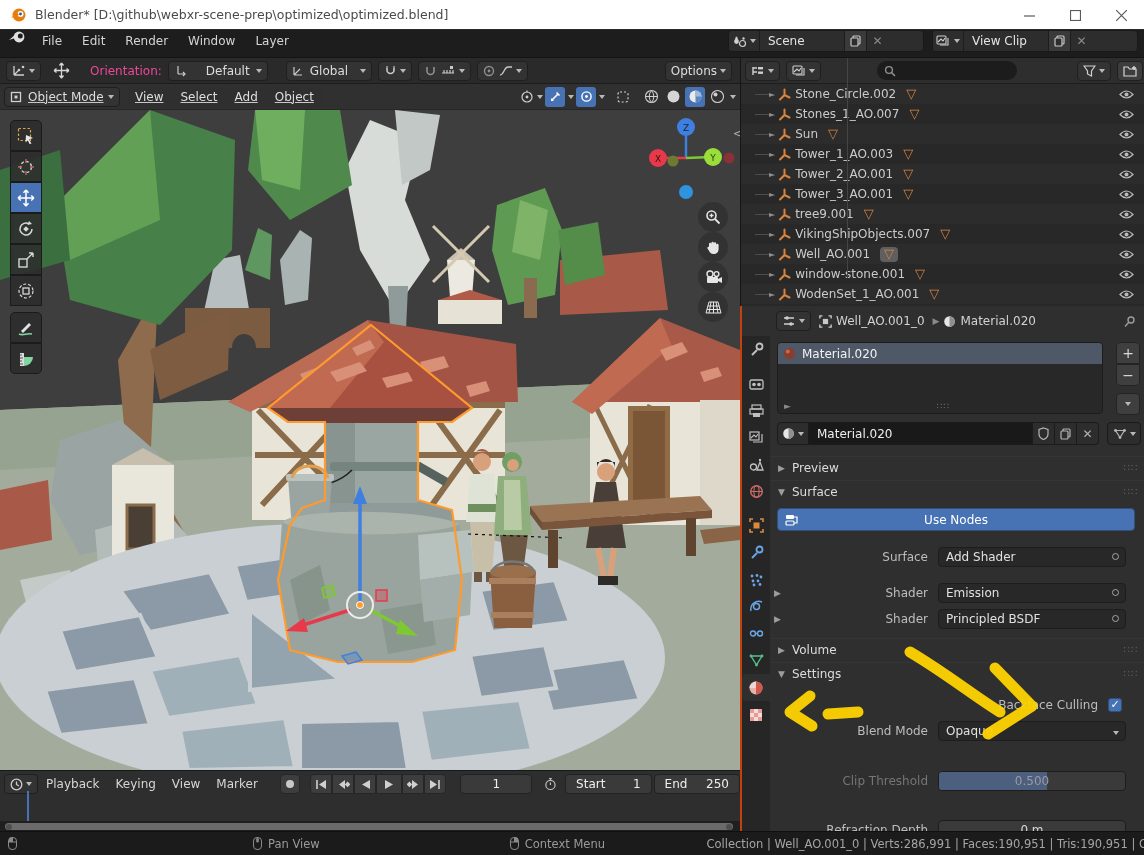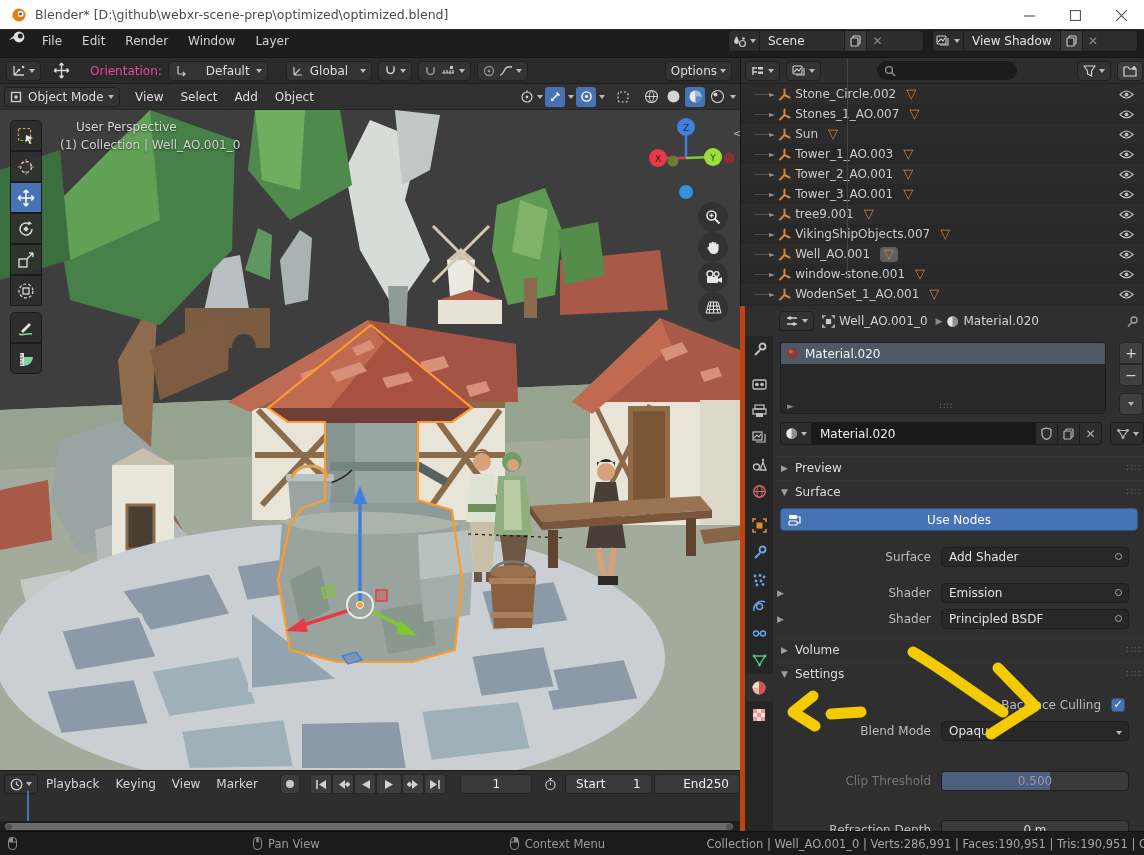--- a/index.html
+++ b/index.html
@@ -32,21 +32,21 @@
 
   
   #toolsettings { position:absolute; left:0; top:58px; width:740px; height:26px; background:#2a2a2a;
     display:flex; align-items:center; border-bottom:1px solid #1c1c1c; }
   .tsbtn { display:flex; align-items:center; background:#333333; border:1px solid #1f1f1f; border-radius:4px; height:20px; padding:0 5px; margin-left:6px; color:#dddddd; }
   .tslabel { color:#ec4899; margin-left:14px; }
   #options-btn { position:absolute; right:8px; }
 
   
   #vpheader { position:absolute; left:0; top:84px; width:740px; height:26px; background:#333333e6;
-    display:flex; align-items:center; z-index:5; border-bottom:1px solid #262626; }
+    display:flex; align-items:center; z-index:5; border-bottom:1px solid #262626;text-decoration:underline; }
   #vpheader .menu { padding:4px 8px; color:#dedede; background:#30303066; border-radius:3px; margin-left:1px; }
   .hdr-right { position:absolute; right:4px; display:flex; align-items:center; }
   .hbtn { display:flex; align-items:center; justify-content:center; height:20px; min-width:20px; border-radius:3px; margin-left:2px; background:transparent; }
   .hbtn.blue { background:#4772b3; }
 
   
   #viewport { position:absolute; left:0; top:110px; width:740px; height:660px; background:#3d3d3d; overflow:hidden; }
   #vp-overlay-text { position:absolute; left:76px; top:10px; color:#d9d9d9; text-shadow:0 1px 2px #00000090; font-size:12px; z-index:4; }
   #vp-overlay-text .l2 { margin-top:4px; margin-left:-16px; color:#d2d2d2; }
   #vptoolbar { position:absolute; left:10px; top:10px; z-index:6; display:flex; flex-direction:column; }
@@ -66,21 +66,21 @@
   .ol-row:nth-child(odd) { background:#2c2c2c; }
   .ol-row .treeline { width:14px; height:1px; background:#4d4d4d; margin-right:0px; }
   .ol-row .bArrow { color:#8f8f8f; font-size:8px; margin-right:3px; }
   .ol-row .oname { color:#cbcbcb; margin-left:4px; }
   .ol-row .dtri { color:#d8853f; font-size:13px; margin-left:10px; line-height:12px; }
   .ol-row .dtri.boxed { background:#5f5f5f; border-radius:4px; padding:1px 4px 2px; }
   .ol-row .eye { margin-left:auto; margin-right:10px; display:flex; }
   #ol-vline { position:absolute; left:106px; top:0; width:1px; height:220px; background:#454545; }
 
   
-  #props { position:absolute; left:740px; top:306px; width:404px; height:525px; background:#2f2f2f; border-left:5px solid #c2410c; overflow:hidden; }
+  #props { position:absolute; left:740px; top:306px; width:404px; height:525px; background:#2f2f2f; border-left:2px solid #c2410c; overflow:hidden; }
   #tabstrip { position:absolute; left:0; top:30px; width:28px; height:495px; background:#262626; display:flex; flex-direction:column; align-items:center; }
   .ptab { width:28px; height:27px; display:flex; align-items:center; justify-content:center; }
   .ptab.gap { margin-top:7px; }
   .ptab.active { background:#2f2f2f; border-radius:4px 0 0 4px; }
   #pcontent { position:absolute; left:28px; top:0; width:376px; height:525px; }
   #breadcrumb { height:30px; display:flex; align-items:center; padding-left:6px; color:#d2d2d2; }
   #breadcrumb .crumbtxt { margin:0 4px; }
   #breadcrumb .sep { color:#8a8a8a; font-size:9px; margin:0 4px; }
   #slotbox { position:absolute; left:7px; top:36px; width:326px; height:72px; background:#282828; border:1px solid #1c1c1c; border-radius:4px; }
   #slotrow { height:21px; background:#4e5866; border-radius:3px 3px 0 0; display:flex; align-items:center; padding-left:5px; color:#f2f2f2; }
@@ -205,21 +205,21 @@
     </div>
     <div class="idwidget" style="width:206px; margin-right:6px;">
       <span class="iconseg">
         <svg width="15" height="13" viewBox="0 0 15 13">
           <rect x="1" y="1" width="9" height="8" rx="1" fill="none" stroke="#cfcfcf" stroke-width="1.1"></rect>
           <path d="M2 7 L5 4 L7 6 L9 3" fill="none" stroke="#cfcfcf" stroke-width="1.1"></path>
           <path d="M12 3 v7 h-8" fill="none" stroke="#cfcfcf" stroke-width="1.1"></path>
         </svg>
         <span class="chev"></span>
       </span>
-      <span class="name">View Shadow</span>
+      <span class="name">View Clip</span>
       <span class="sq">
         <svg width="11" height="12" viewBox="0 0 11 12">
             <rect x="3" y="1" width="7" height="8" rx="1" fill="none" stroke="#c9c9c9" stroke-width="1.2"></rect>
             <rect x="1" y="3" width="7" height="8" rx="1" fill="#2d2d2d" stroke="#c9c9c9" stroke-width="1.2"></rect>
           </svg>
       </span>
       <span class="sq xbtn">✕</span>
     </div>
   </div>
 
@@ -565,24 +565,20 @@
         <circle cx="658" cy="48" r="9" fill="#e8394a"></circle>
           <text x="658" y="52" font-size="9" fill="#3d0d12" text-anchor="middle">X</text>
         <circle cx="713" cy="47" r="9" fill="#9ade3a"></circle>
           <text x="713" y="51" font-size="9" fill="#2c4211" text-anchor="middle">Y</text>
         <circle cx="686" cy="82" r="7" fill="#2f93e0"></circle>
       </g>
 
       <text x="733" y="27" font-size="10" fill="#b9b9b9">&lt;</text>
     </svg>
 
-    <div id="vp-overlay-text">
-      <div>User Perspective</div>
-      <div class="l2">(1) Collection | Well_AO.001_0</div>
-    </div>
 
     <div id="vptoolbar">
       <div class="toolbtn">
         <svg width="18" height="18" viewBox="0 0 18 18">
             <rect x="1.5" y="1.5" width="12" height="12" fill="none" stroke="#d9a545" stroke-width="1.2" stroke-dasharray="2.5 2"></rect>
             <path d="M9 8 L16 11 L12 12.5 L14.5 16.5 L12.5 17 L10.8 13.3 L8.5 15.5 Z" fill="#e8e8e8"></path>
           </svg>
       </div>
       <div class="toolbtn">
         <svg width="18" height="18" viewBox="0 0 18 18">
@@ -1230,21 +1226,21 @@
       </div>
       <span class="tfield" style="width:78px; margin-left:14px">1</span>
       <svg width="14" height="14" viewBox="0 0 14 14" style="margin-left:12px">
           <circle cx="7" cy="8" r="5" fill="none" stroke="#c0c0c0" stroke-width="1.3"></circle>
           <path d="M7 5.5 V8 M5.5 1 h3 M7 1 v2" stroke="#c0c0c0" stroke-width="1.3"></path>
         </svg>
       <span class="tfield" style="width:92px; margin-left:8px; justify-content:space-between; padding:0 10px">
         <span>Start</span>
           <span>1</span>
       </span>
-      <span class="tfield" style="width:92px; margin-left:2px; justify-content:flex-end; padding:0 10px">
+      <span class="tfield" style="width:92px; margin-left:2px; justify-content:space-between; padding:0 10px">
         <span>End</span>
           <span>250</span>
       </span>
     </div>
     <div id="playline"></div>
     <div id="tl-scroll">
       <div id="tl-thumb">
         <span class="knob" style="left:1px"></span>
           <span class="knob" style="right:1px"></span>
       </div>

